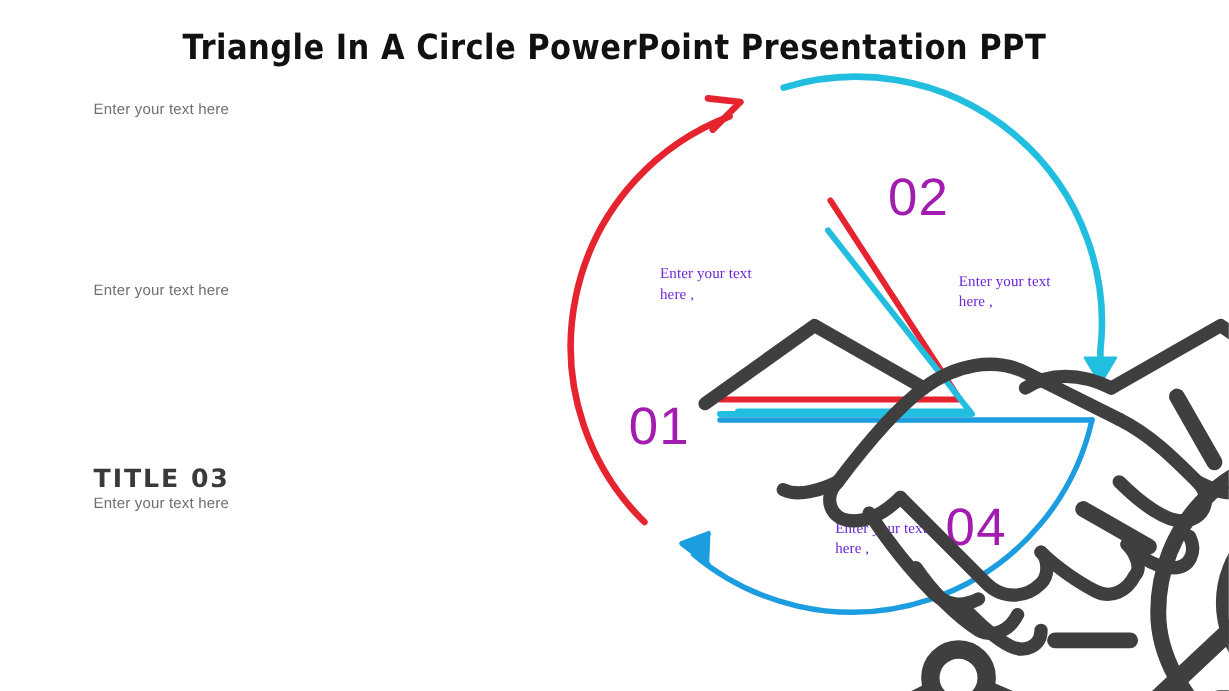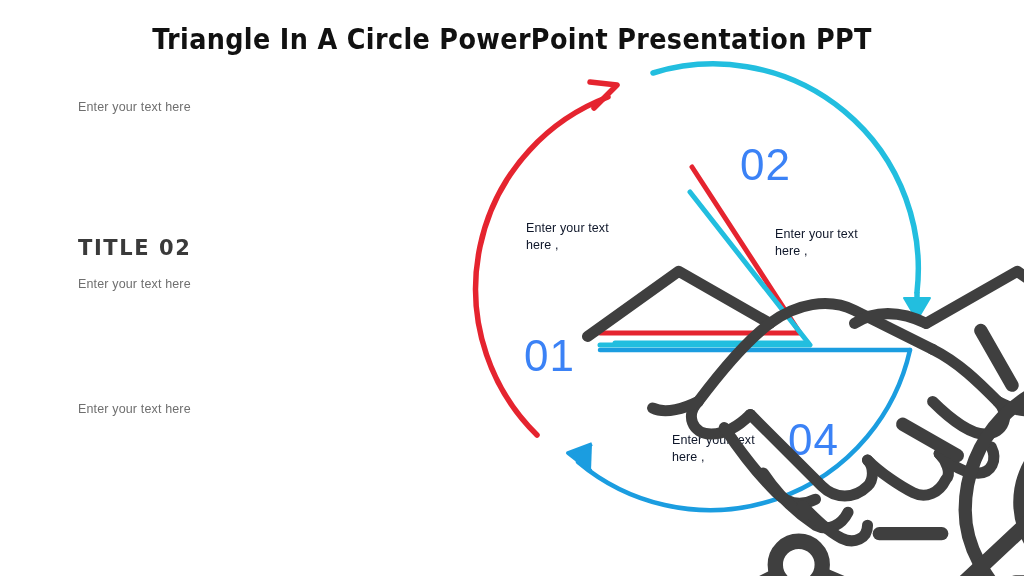--- a/index.html
+++ b/index.html
@@ -59,21 +59,21 @@
   .block-title {
     font-family: "DejaVu Sans", sans-serif;
     font-weight: bold;
     font-size: 21px;
     color: #3a3a3a;
     letter-spacing: 1.6px;
     line-height: 26px;
     white-space: nowrap;
   }
   .block-sub {
-    margin-top: 16px;
+    margin-top: 0;
     font-family: "Liberation Sans", sans-serif;
     font-size: 12.5px;
     color: #6f6f6f;
     letter-spacing: 0.15px;
     white-space: nowrap;
   }
 
   
   #diagram {
     position: absolute;
@@ -88,33 +88,34 @@
     height: 500px;
     overflow: visible;
   }
 
   
   .seg-num {
     position: absolute;
     font-family: "Liberation Sans", sans-serif;
     font-weight: 300;
     font-size: 44px;
-    color: #3b82f6;
+    color: #a21caf;
     letter-spacing: 1px;
     line-height: 1;
     white-space: nowrap;
   }
   .seg-text {
     position: absolute;
-    font-family: Liberation Sans, sans-serif;
+    font-family: Liberation Serif, serif;
     font-size: 12.5px;
-    color: #0f172a;
+    color: #6d28d9;
     line-height: 17px;
     letter-spacing: 0.1px;
     white-space: nowrap;
+    margin-left: 24px;
   }
 
   #num-01 { left: 84px; top: 282px; margin-top: 12px; }
   #text-01 { left: 86px; top: 180px; }
 
   #num-02 { left: 300px; top: 103px; }
   #text-02 { left: 335px; top: 186px; }
 
   #num-03 { left: 348px; top: 378px; }
   #text-03 { left: 232px; top: 392px; }
@@ -133,25 +134,25 @@
 
   <div id="slide-title">Triangle In A Circle PowerPoint Presentation PPT</div>
 
   <div id="left-list">
 
     <div class="list-block b0">
       <div class="block-sub">Enter your text here</div>
     </div>
 
     <div class="list-block b1">
-      <div class="block-title">TITLE  02</div>
       <div class="block-sub">Enter your text here</div>
     </div>
 
     <div class="list-block b2">
+      <div class="block-title">TITLE  03</div>
       <div class="block-sub">Enter your text here</div>
     </div>
 
   </div>
 
   <div id="diagram">
 
     <svg viewBox="0 0 560 500" xmlns="http://www.w3.org/2000/svg">
 
       <g>

